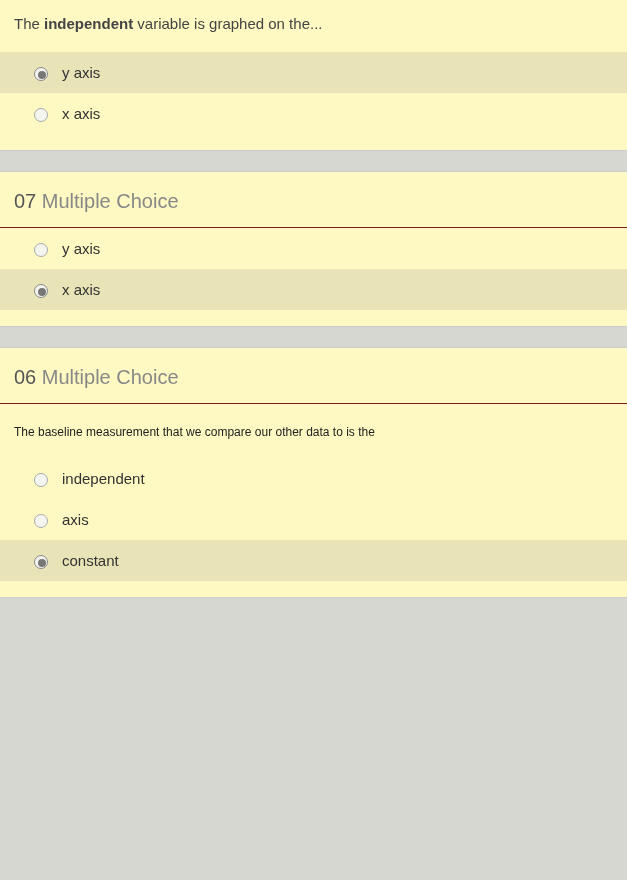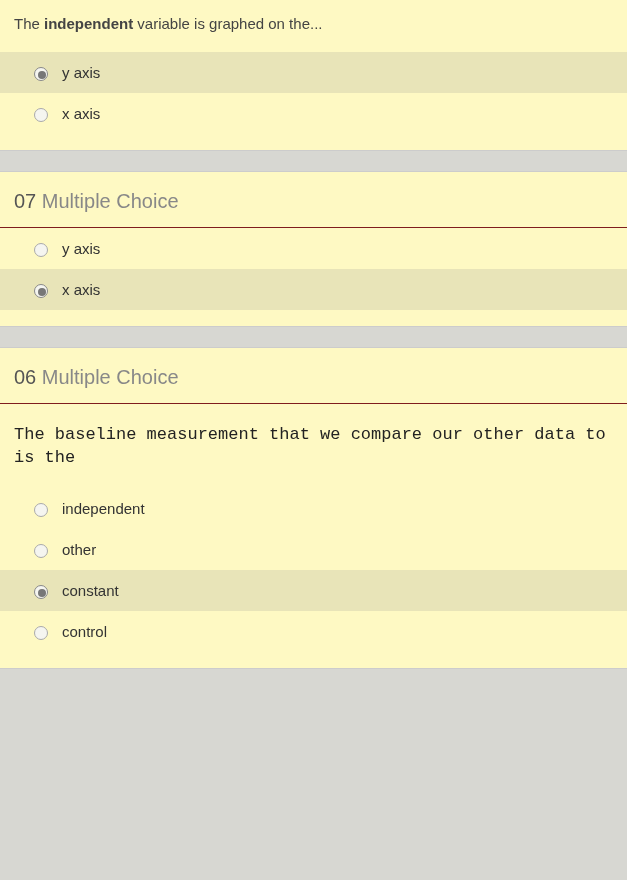--- a/index.html
+++ b/index.html
@@ -73,22 +73,22 @@
     height: 8px;
     background: #777;
     border-radius: 50%;
   }
   .first-block {
     margin-top: 0;
     border-top: none;
   }
   .first-block .q-prompt { padding-top: 14px; }
   .q8-prompt {
-    font-family: Liberation Mono, monospace;
-    font-size: 17px;
+    font-family: Liberation Sans, sans-serif;
+    font-size: 12px;
     color: #222;
   }
 </style>
 </head>
 <body>
 
 <div class="question-block first-block">
   <div class="q-prompt">
     <span>The </span><b>independent</b><span> variable is graphed on the...</span>
   </div>
@@ -127,24 +127,20 @@
   <div class="q-prompt q8-prompt">
     <span>The baseline measurement that we compare our other data to is the</span>
   </div>
   <div class="options">
     <div class="option">
       <span class="radio"></span>
       <span>independent</span>
     </div>
     <div class="option">
       <span class="radio"></span>
-      <span>other</span>
+      <span>axis</span>
     </div>
     <div class="option selected">
       <span class="radio"></span>
       <span>constant</span>
     </div>
-    <div class="option">
-      <span class="radio"></span>
-      <span>control</span>
-    </div>
   </div>
 </div>
 
 </body></html>

